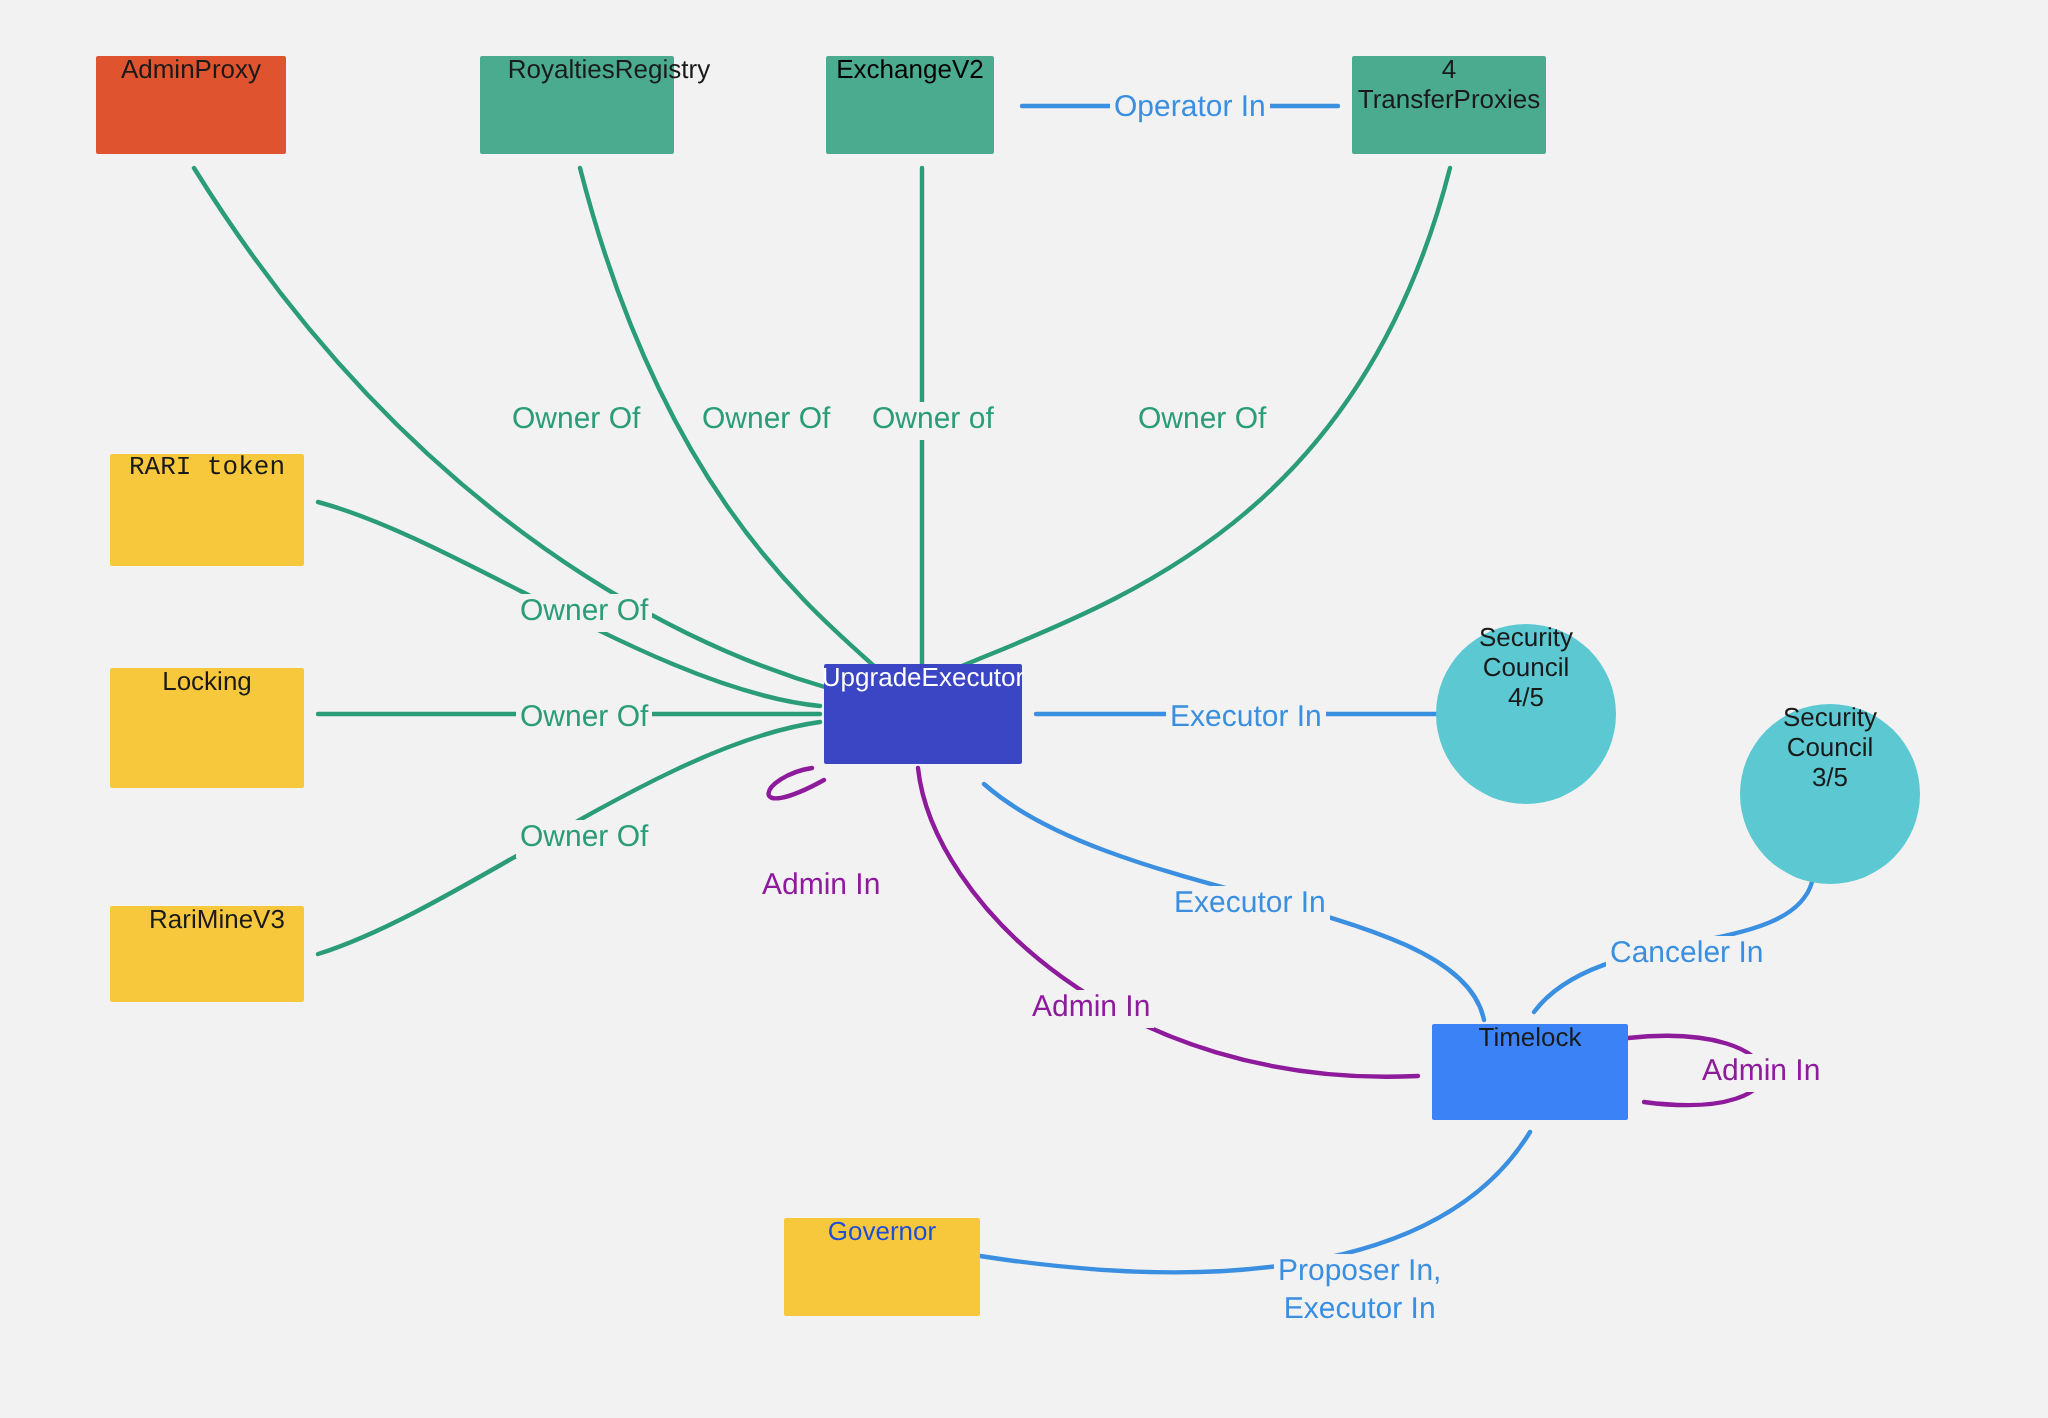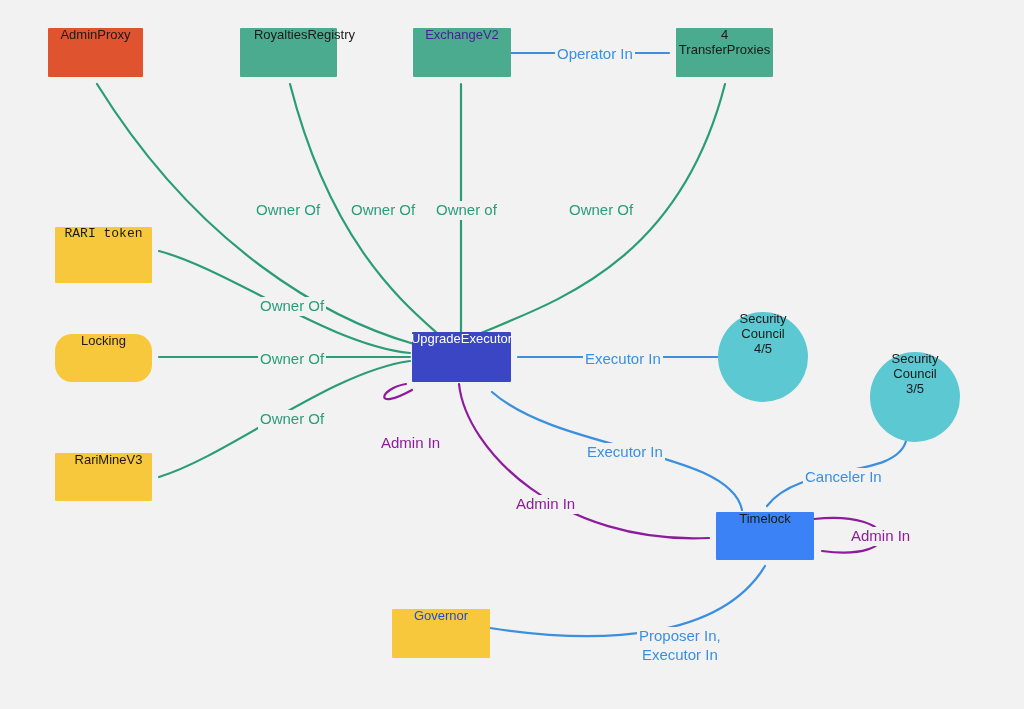--- a/index.html
+++ b/index.html
@@ -87,30 +87,30 @@
       </g>
   </svg>
 
   <div id="node-layer">
       <div class="node rect" style="left: 48px; top: 28px; width: 95px; height: 49px; background: rgb(224, 83, 47); color: rgb(26, 26, 26);">
         <span class="node-label">AdminProxy</span>
       </div>
       <div class="node rect" style="left: 240px; top: 28px; width: 97px; height: 49px; background: rgb(74, 171, 142); color: rgb(26, 26, 26); padding-left: 32px;">
         <span class="node-label">RoyaltiesRegistry</span>
       </div>
-      <div class="node rect" style="left: 413px; top: 28px; width: 98px; height: 49px; background: rgb(74, 171, 142); color: #4c1d95;">
+      <div class="node rect" style="left: 413px; top: 28px; width: 84px; height: 49px; background: rgb(74, 171, 142); color: #000000;">
         <span class="node-label">ExchangeV2</span>
       </div>
       <div class="node rect" style="left: 676px; top: 28px; width: 97px; height: 49px; background: rgb(74, 171, 142); color: rgb(26, 26, 26);">
         <span class="node-label">4 TransferProxies</span>
       </div>
       <div class="node rect" style="left: 55px; top: 227px; width: 97px; height: 56px; background: rgb(248, 200, 60); color: rgb(26, 26, 26); font-family: Liberation Mono, monospace;">
         <span class="node-label">RARI token</span>
       </div>
-      <div class="node rect" style="left: 55px; top: 334px; width: 97px; height: 48px; background: rgb(248, 200, 60); color: rgb(26, 26, 26); border-radius: 17px;">
+      <div class="node rect" style="left: 55px; top: 334px; width: 97px; height: 60px; background: rgb(248, 200, 60); color: rgb(26, 26, 26);">
         <span class="node-label">Locking</span>
       </div>
       <div class="node rect" style="left: 55px; top: 453px; width: 97px; height: 48px; background: rgb(248, 200, 60); color: rgb(26, 26, 26); padding-left: 10px;">
         <span class="node-label">RariMineV3</span>
       </div>
       <div class="node rect" style="left: 412px; top: 332px; width: 99px; height: 50px; background: rgb(59, 70, 196); color: rgb(255, 255, 255);">
         <span class="node-label">UpgradeExecutor</span>
       </div>
       <div class="node rect" style="left: 716px; top: 512px; width: 98px; height: 48px; background: #3b82f6; color: rgb(26, 26, 26);">
         <span class="node-label">Timelock</span>

